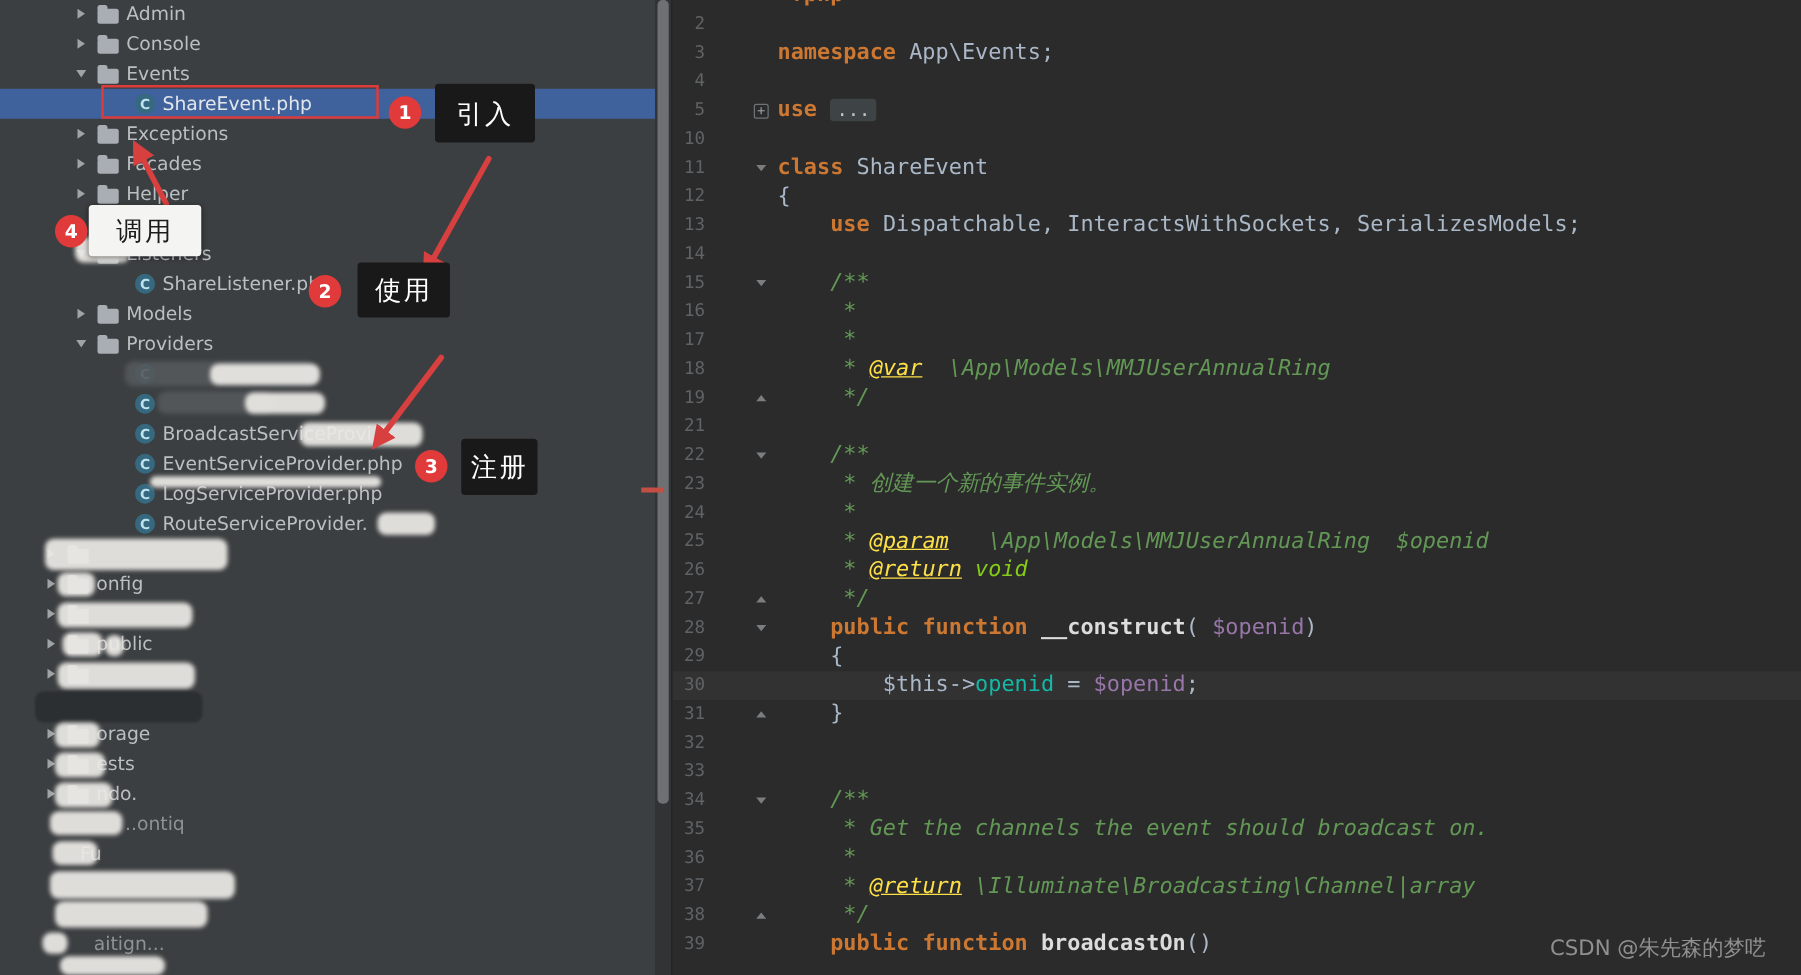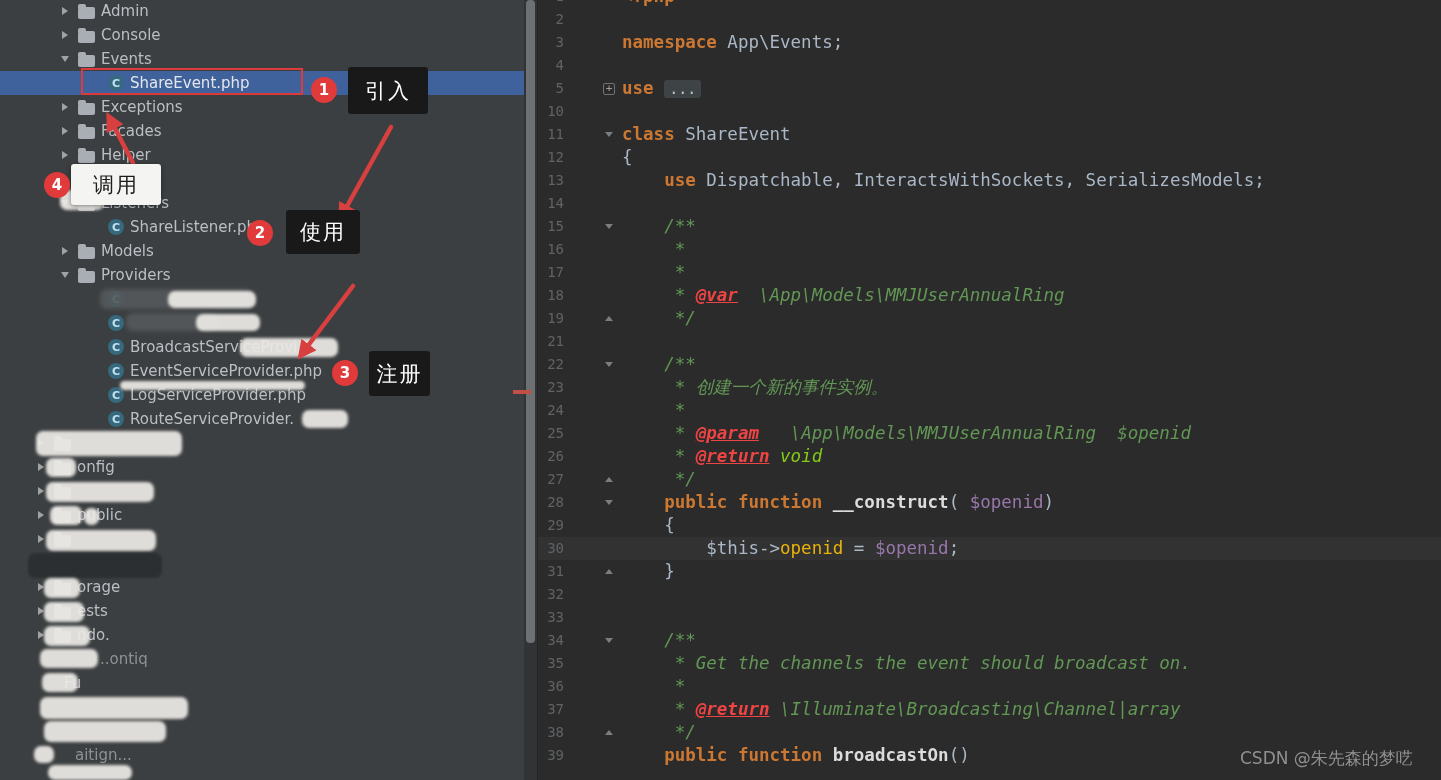--- a/index.html
+++ b/index.html
@@ -40,24 +40,24 @@
   .cl.cur{background:#323232}
   .ln{position:absolute;left:0;top:0;width:26px;text-align:right;color:#606366;font-size:14px;font-family:"DejaVu Sans Mono",monospace}
   .fico{position:absolute;left:62px;top:0;width:18px;height:23px;display:flex;align-items:center;justify-content:center}
   .fico.f-open::before{content:"";border-left:4px solid transparent;border-right:4px solid transparent;border-top:5px solid #7b7e80}
   .fico.f-close::before{content:"";border-left:4px solid transparent;border-right:4px solid transparent;border-bottom:5px solid #7b7e80}
   .fico.f-plus{top:6px;left:65px;width:12px;height:12px;border:1px solid #707375;border-radius:2px;color:#9da1a3;font-size:11px;line-height:10px;display:block;text-align:center}
   .code{display:block;margin-left:84px}
   .s-k{color:#cc7832;font-weight:bold}
   .s-p{color:#a9b7c6}
   .s-c{color:#629755;font-style:italic}
-  .s-t{color:#ef4444;font-style:italic;font-weight:bold;text-decoration:underline}
+  .s-t{color:#fde047;font-style:italic;font-weight:normal;text-decoration:underline}
   .s-tu{color:#84cc16;font-style:italic;}
   .s-v{color:#9876aa}
-  .s-f{color:#eab308}
+  .s-f{color:#14b8a6}
   .s-m{color:#dcdcdc;font-weight:bold}
   .s-fold{background:#3e4446;color:#c0c6c3;border-radius:3px;padding:0 5px;font-size:15px}
 
   
   .redbox{position:absolute;left:81px;top:68px;width:222px;height:27px;border:2px solid #dd3b3b}
   .badge{position:absolute;width:26px;height:26px;border-radius:50%;background:#e03a3a;color:#fff;font-size:15px;font-weight:bold;display:flex;align-items:center;justify-content:center;z-index:30}
   #badge-1{left:311px;top:77px}
   #badge-2{left:247px;top:220px}
   #badge-3{left:332px;top:360px}
   #badge-4{left:44px;top:172px}

